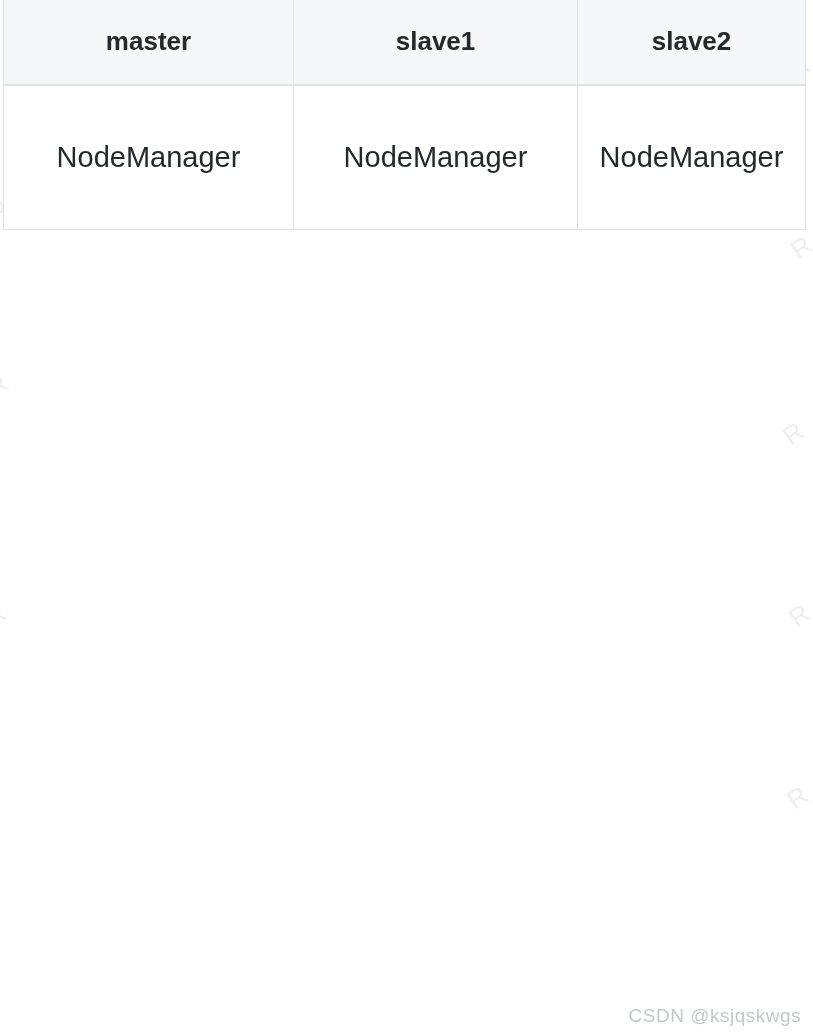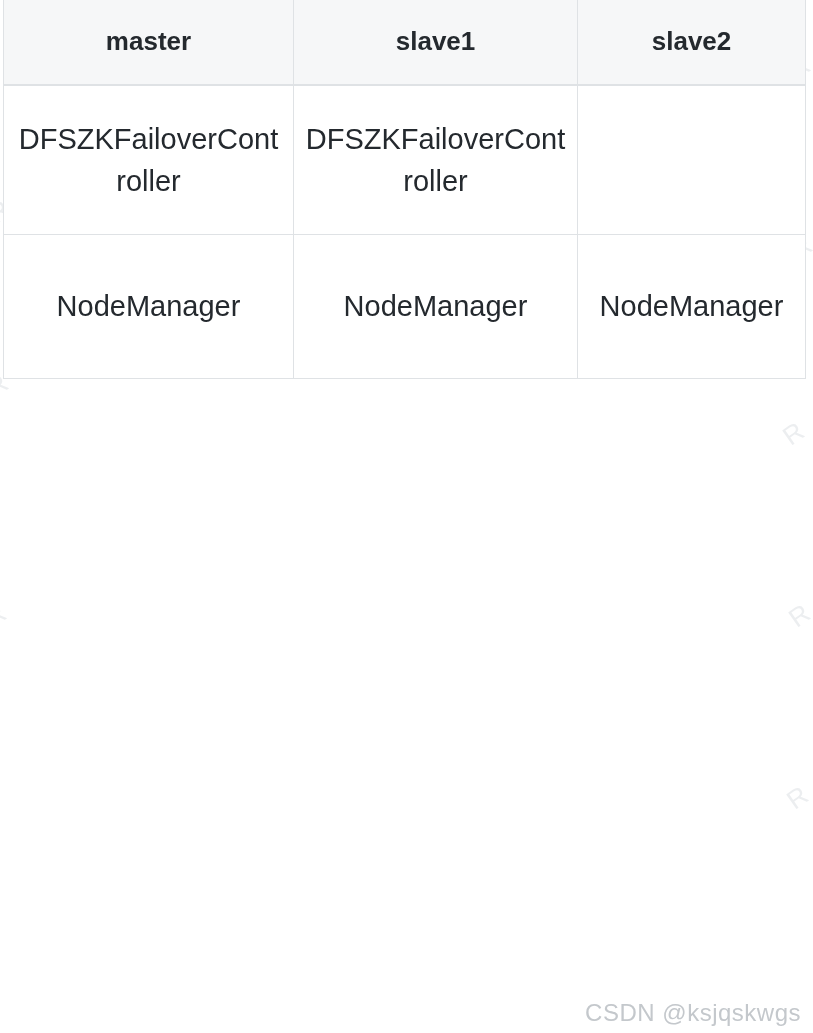--- a/index.html
+++ b/index.html
@@ -87,21 +87,21 @@
   tr.r3 td { height: 96px; }
   tr.r4 td { height: 136px; }
   tr.r5 td { height: 140px; }
   tr.r6 td { height: 131px; }
 
   .csdn-watermark {
     position: absolute;
     right: 12px;
     bottom: 6px;
     color: #c4c8cc;
-    font-size: 24px;
+    font-size: 19px;
     font-family: "Liberation Sans", sans-serif;
     letter-spacing: 0.5px;
     user-select: none;
   }
 </style>
 </head>
 <body>
 
 <span class="wm-bg a">R</span>
 <span class="wm-bg b">R</span>
@@ -120,25 +120,20 @@
       <col class="c-slave2">
     </colgroup>
     <thead>
       <tr>
         <th>master</th>
         <th>slave1</th>
         <th>slave2</th>
       </tr>
     </thead>
     <tbody>
-      <tr class="r4">
-        <td>DFSZKFailoverController</td>
-        <td>DFSZKFailoverController</td>
-        <td></td>
-      </tr>
       <tr class="r6">
         <td>NodeManager</td>
         <td>NodeManager</td>
         <td>NodeManager</td>
       </tr>
     </tbody>
   </table>
 </div>
 
 <div class="csdn-watermark">CSDN @ksjqskwgs</div>

